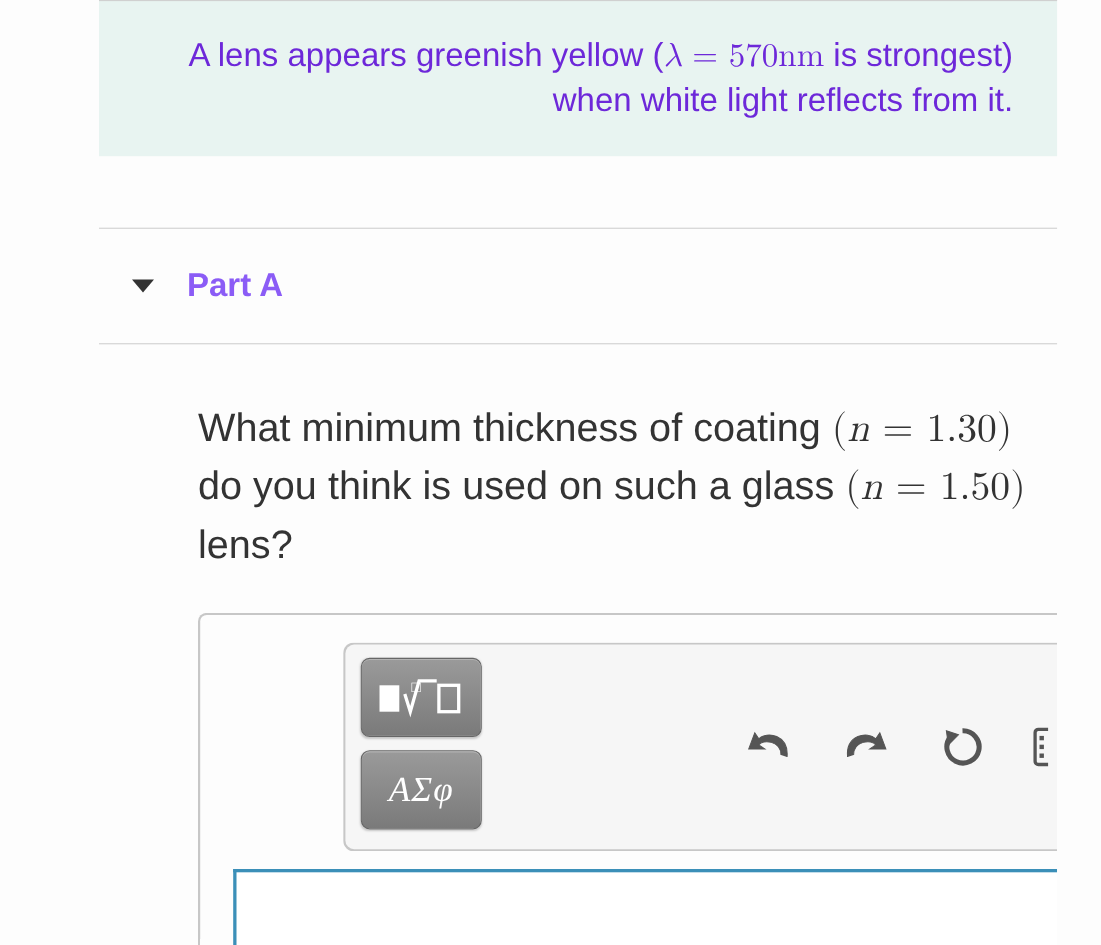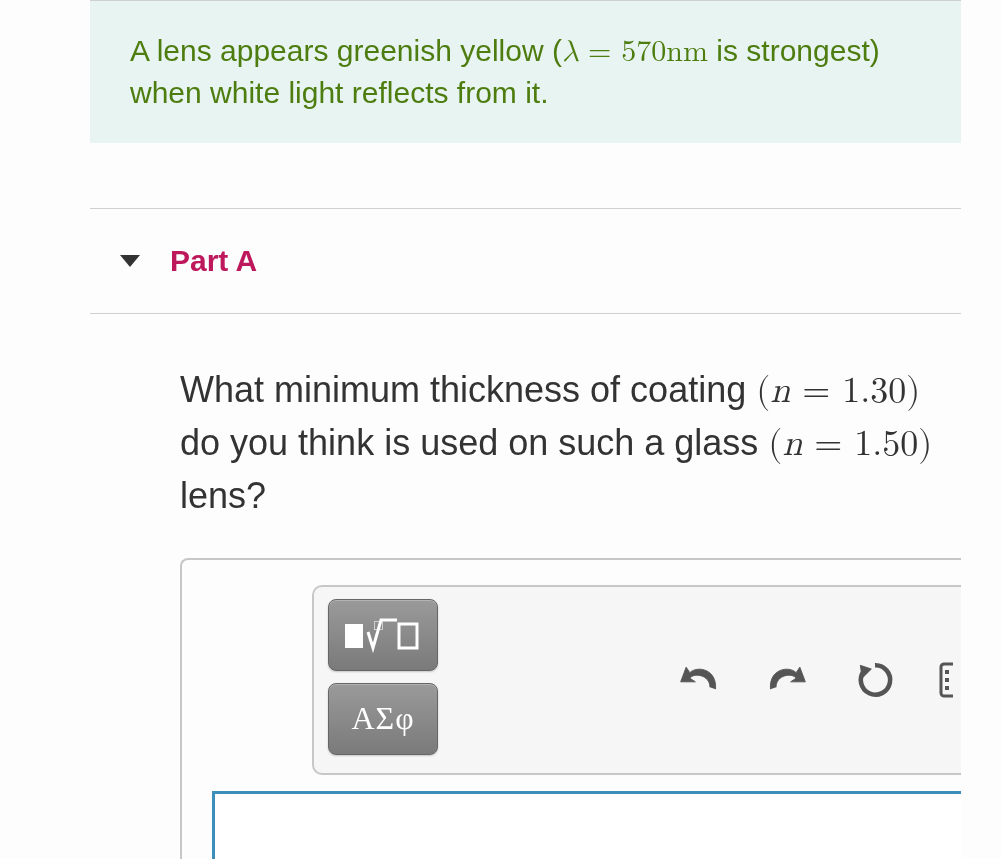--- a/index.html
+++ b/index.html
@@ -15,22 +15,23 @@
     overflow: hidden;
   }
   .intro-box {
     background: #e8f4f1;
     margin: 0px 40px 0 90px;
     padding: 30px 40px 30px 40px;
     border-top: 1px solid #d0d0d0;
   }
   .intro-text {
     font-size: 30px;
-    color: #4d7c0f;
+    color: #6d28d9;
     line-height: 1.35;
+    text-align: right;
   }
   .math {
     font-family: 'Cambria Math', 'STIX', 'Latin Modern Math', serif;
   }
   .italic { font-style: italic; }
   .roman { font-style: normal; }
   .part-header {
     margin: 65px 40px 0 90px;
     border-top: 1px solid #d0d0d0;
     border-bottom: 1px solid #d0d0d0;
@@ -43,21 +44,21 @@
     width: 0;
     height: 0;
     border-left: 10px solid transparent;
     border-right: 10px solid transparent;
     border-top: 12px solid #333;
     cursor: pointer;
   }
   .part-title {
     font-size: 30px;
     font-weight: bold;
-    color: #be185d;
+    color: #8b5cf6;
   }
   .question-block {
     margin: 50px 40px 0 180px;
   }
   .question-text {
     font-size: 36px;
     color: #333;
     line-height: 1.45;
   }
   .answer-area {
@@ -98,20 +99,21 @@
     align-items: center;
     justify-content: center;
     cursor: pointer;
     box-shadow: inset 0 1px 0 rgba(255,255,255,0.25), 0 1px 2px rgba(0,0,0,0.2);
   }
   .tool-math-svg { width: 80px; height: 50px; }
   .tool-greek {
     font-family: 'Times New Roman', serif;
     font-size: 32px;
     letter-spacing: 1px;
+    font-style: italic;
   }
   .toolbar-right {
     position: absolute;
     right: 0;
     top: 0;
     height: 100%;
     display: flex;
     align-items: center;
     gap: 40px;
     padding-right: 8px;

